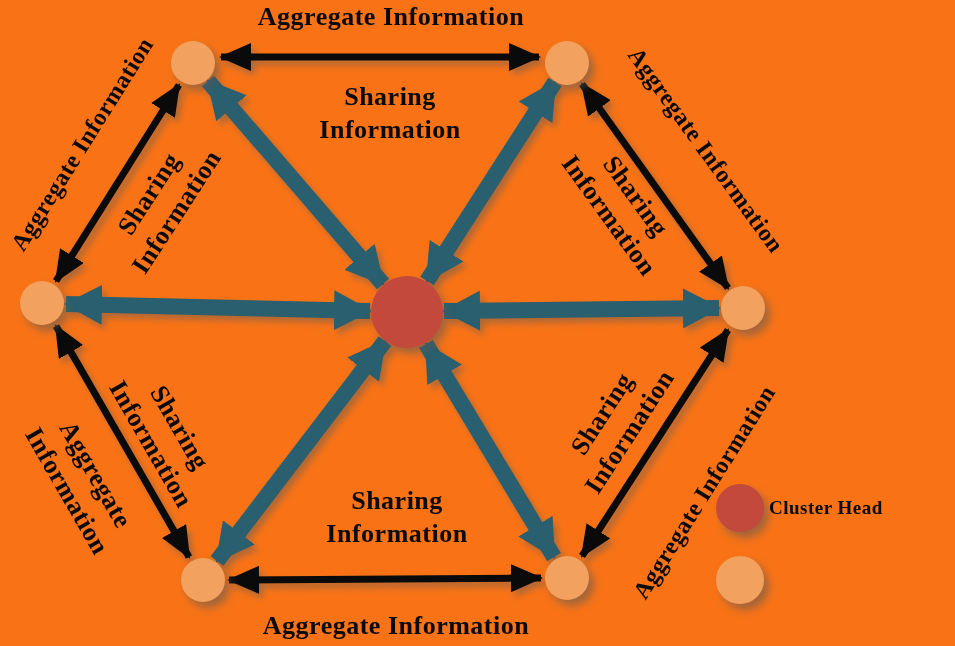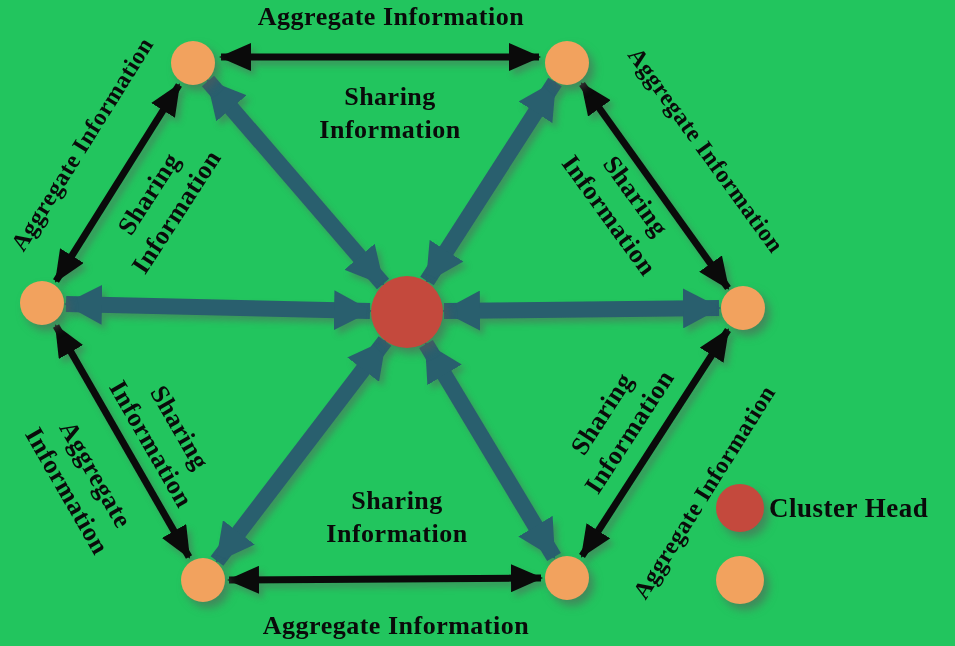--- a/index.html
+++ b/index.html
@@ -1,19 +1,19 @@
 <!DOCTYPE html>
 <html><head>
 <meta charset="utf-8">
 <style>
   html,body{margin:0;padding:0;background:#ffffff;}
   .stage{
     position:relative;
     width:955px;height:646px;
-    background:#22c55e;
+    background:#f97316;
     overflow:hidden;
     font-family:"Liberation Serif", serif;
   }
   .stage svg{position:absolute;left:0;top:0;}
   .sh-node{filter:drop-shadow(5px 6px 4px rgba(90,90,90,.55));}
   .sh-line{filter:drop-shadow(4px 5px 3px rgba(90,90,90,.45));}
   .label{
     position:absolute;
     transform:translate(-50%,-50%);
     font-weight:bold;
@@ -22,21 +22,21 @@
     white-space:nowrap;
     line-height:1.25;
     letter-spacing:0.5px;
   }
   .fs26{font-size:26px;}
   .fs24{font-size:24px;}
   .legend-label{
     position:absolute;
     transform:translateY(-50%);
     font-weight:bold;
-    font-size:27px;
+    font-size:19px;
     color:#0a0a0a;
     white-space:nowrap;
     letter-spacing:0.5px;
   }
   .r-n58{transform:translate(-50%,-50%) rotate(-58deg);}
   .r-n57{transform:translate(-50%,-50%) rotate(-57deg);}
   .r-p54{transform:translate(-50%,-50%) rotate(54deg);}
   .r-p60{transform:translate(-50%,-50%) rotate(60deg);}
   .line-span{display:block;}
 </style>

